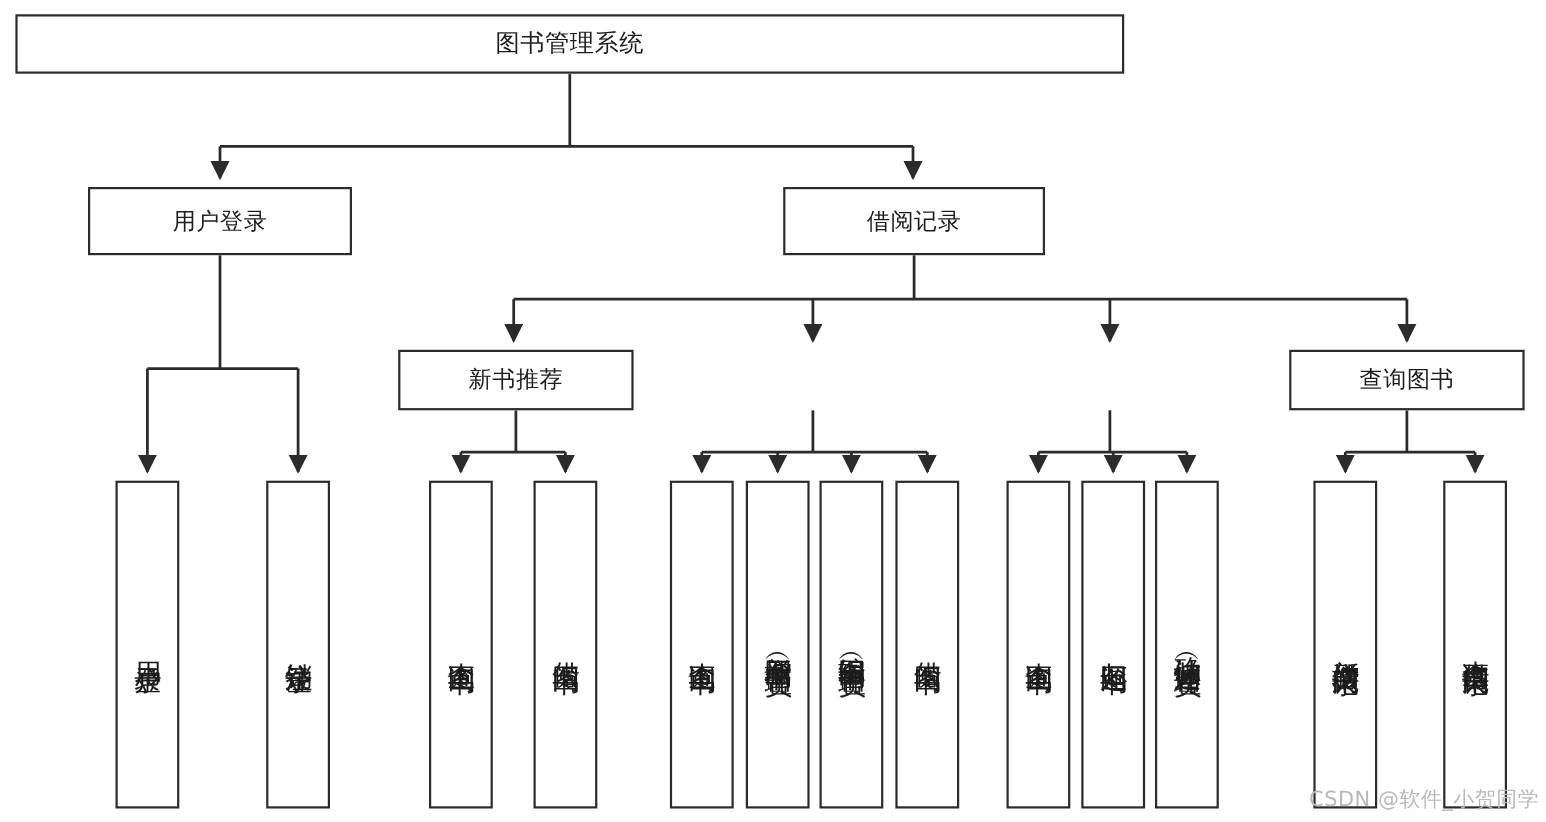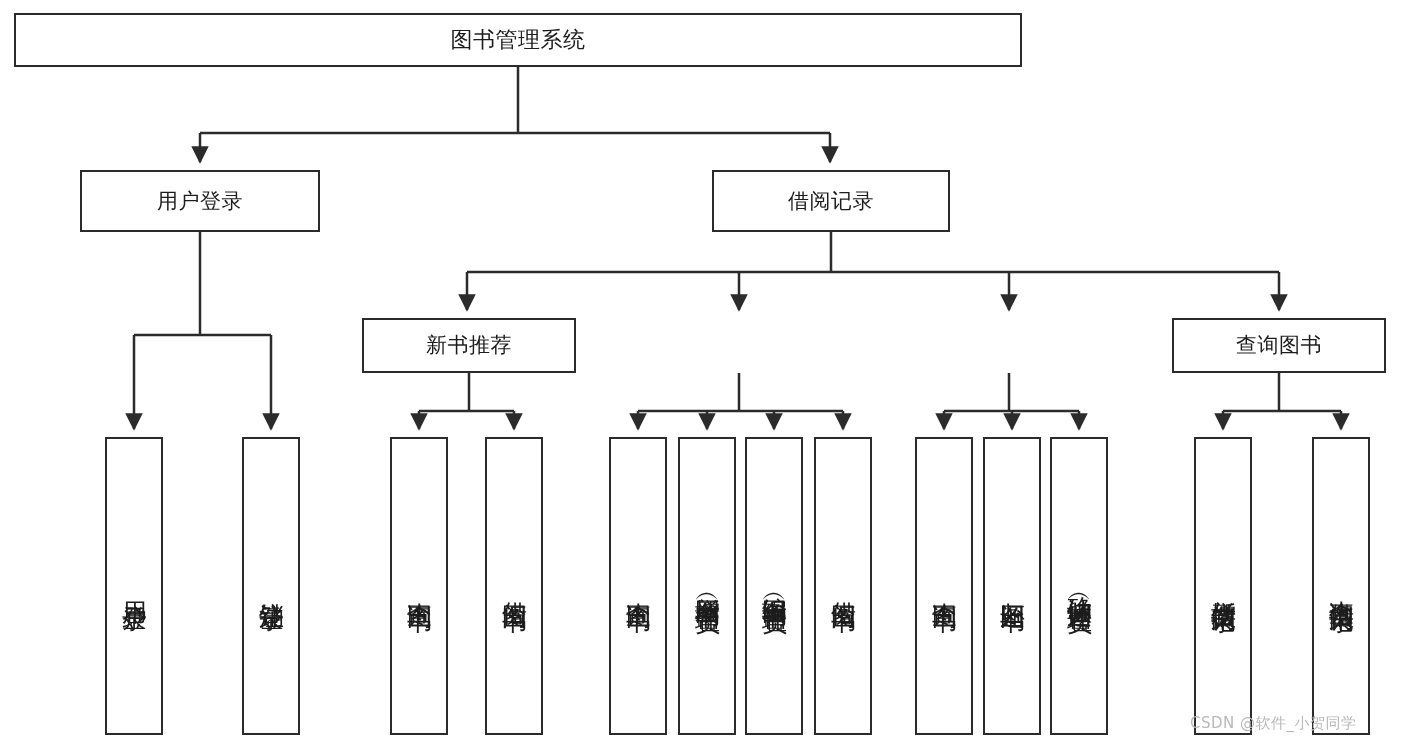--- a/index.html
+++ b/index.html
@@ -53,21 +53,21 @@
   .node.vert .label {
     writing-mode: vertical-rl;
     text-orientation: upright;
     font-size: 25px;
     line-height: 1.12;
     letter-spacing: 2px;
     white-space: nowrap;
   }
   .watermark {
     position: absolute;
-    font-size: 15px;
+    font-size: 19px;
     color: #b9b9b9;
     white-space: nowrap;
     letter-spacing: 0.5px;
     pointer-events: none;
   }
 </style>
 </head>
 <body>
 
 <div id="diagram-root">

